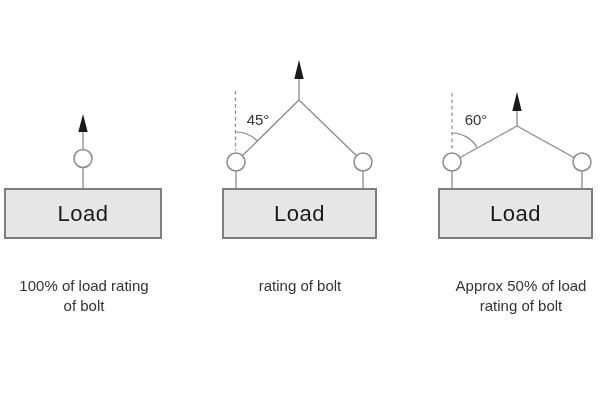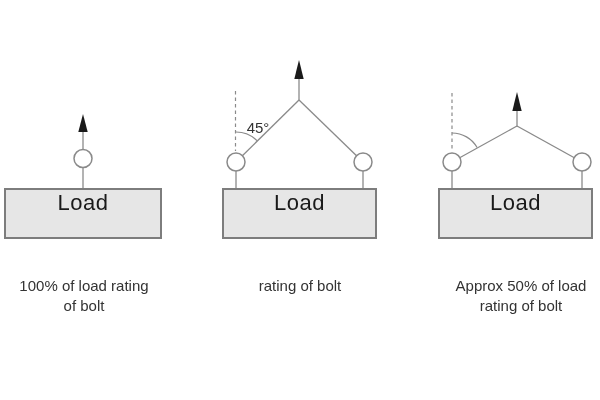--- a/index.html
+++ b/index.html
@@ -22,36 +22,37 @@
     width: 600px;
     height: 400px;
   }
   .load-box {
     position: absolute;
     top: 188px;
     height: 47px;
     background: #e6e6e6;
     border: 2px solid #7d7d7d;
     display: flex;
+    align-items: center;
     justify-content: center;
     font-size: 22px;
     color: #1a1a1a;
     letter-spacing: 0.5px;
   }
   .load-box-1 { left: 4px;   width: 154px; }
   .load-box-2 { left: 222px; width: 151px; }
   .load-box-3 { left: 438px; width: 151px; }
   .angle-label {
     position: absolute;
     width: 60px;
     text-align: center;
     font-size: 15px;
     color: #333333;
   }
-  .angle-label-45 { left: 228px; top: 119px; }
+  .angle-label-45 { left: 228px; top: 111px; }
   .angle-label-60 { left: 446px; top: 111px; }
   .caption {
     position: absolute;
     top: 276px;
     width: 200px;
     text-align: center;
     font-size: 15px;
     line-height: 20px;
     color: #333333;
   }
@@ -109,20 +110,21 @@
     <span>Load</span>
   </div>
   <div class="load-box load-box-2">
     <span>Load</span>
   </div>
   <div class="load-box load-box-3">
     <span>Load</span>
   </div>
 
   <div class="angle-label angle-label-45">45°</div>
+  <div class="angle-label angle-label-60">60°</div>
 
   <div class="caption caption-1">
     <div>100% of load rating</div>
     <div>of bolt</div>
   </div>
   <div class="caption caption-2">
     <div>rating of bolt</div>
   </div>
   <div class="caption caption-3">
     <div>Approx 50% of load</div>

